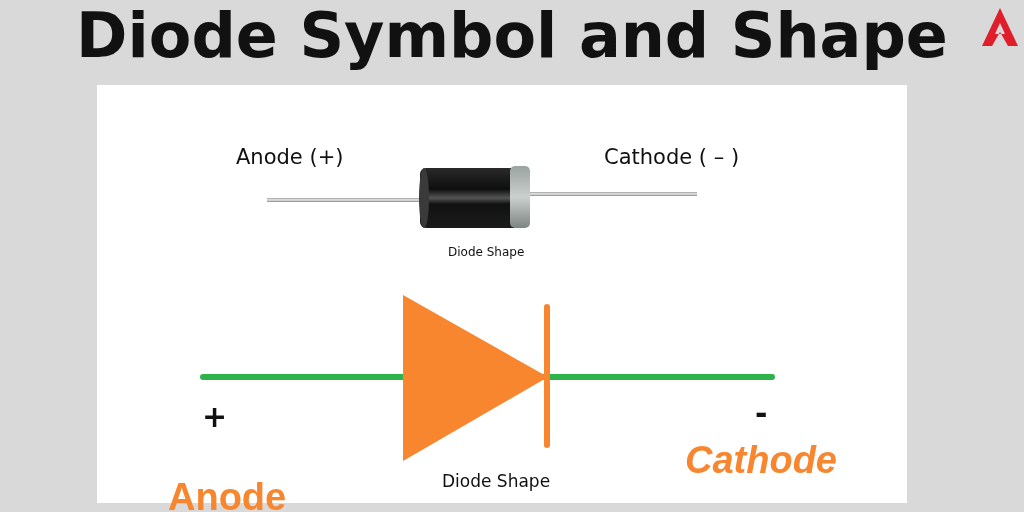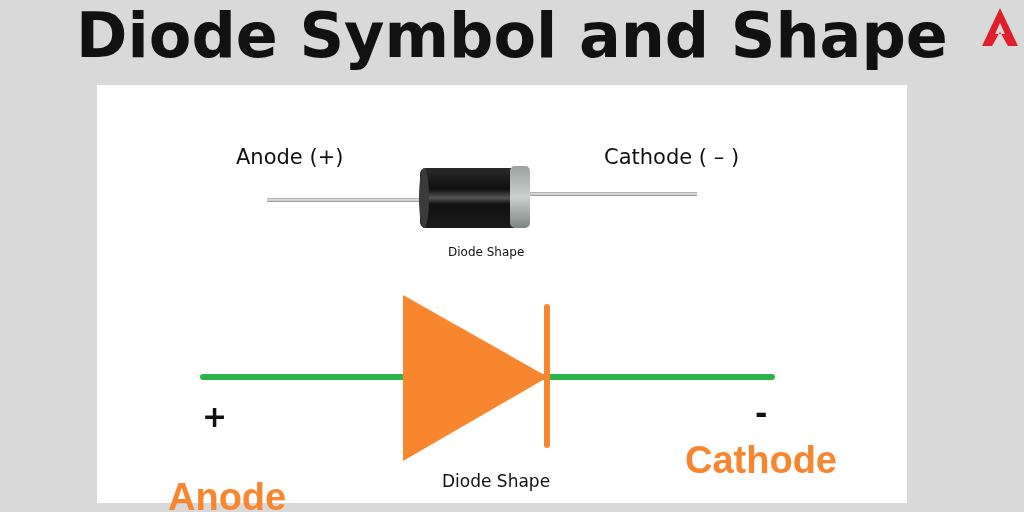--- a/index.html
+++ b/index.html
@@ -25,21 +25,21 @@
   .lbl { position: absolute; font-family: "DejaVu Sans", sans-serif; font-weight: normal; color: #111; white-space: nowrap; }
   .lbl-anode-top { left: 139px; top: 60px; font-size: 21px; }
   .lbl-cathode-top { left: 507px; top: 60px; font-size: 21px; text-align: right; }
   .lbl-shape { left: 351px; top: 160px; font-size: 12px; }
   .lbl-symbol { left: 345px; top: 386px; font-size: 17px; }
   .sign { position: absolute; font-weight: bold; color: #111; font-size: 30px; line-height: 30px; }
   .sign-plus { left: 105px; top: 317px; }
   .sign-minus { left: 658px; top: 314px; }
   .big { position: absolute; font-family: "Liberation Sans", sans-serif; font-weight: bold; color: #f7862f; font-size: 38px; line-height: 40px; }
   .big-anode { left: 71px; top: 355px; margin-top: 37px; }
-  .big-cathode { left: 588px; top: 355px; }
+  .big-cathode { left: 588px; top: 355px; font-style: italic; }
   svg.art { position: absolute; left: 0; top: 0; }
 </style>
 </head>
 <body>
 
 <div class="title">Diode Symbol and Shape</div>
 
 <svg class="logo" viewBox="0 0 44 44">
   <path d="M22 2 L40 40 L30 40 L22 26 L14 40 L4 40 Z M22 17 L17 28 L27 28 Z" fill="#e01e2b" fill-rule="evenodd"></path>
 </svg>

